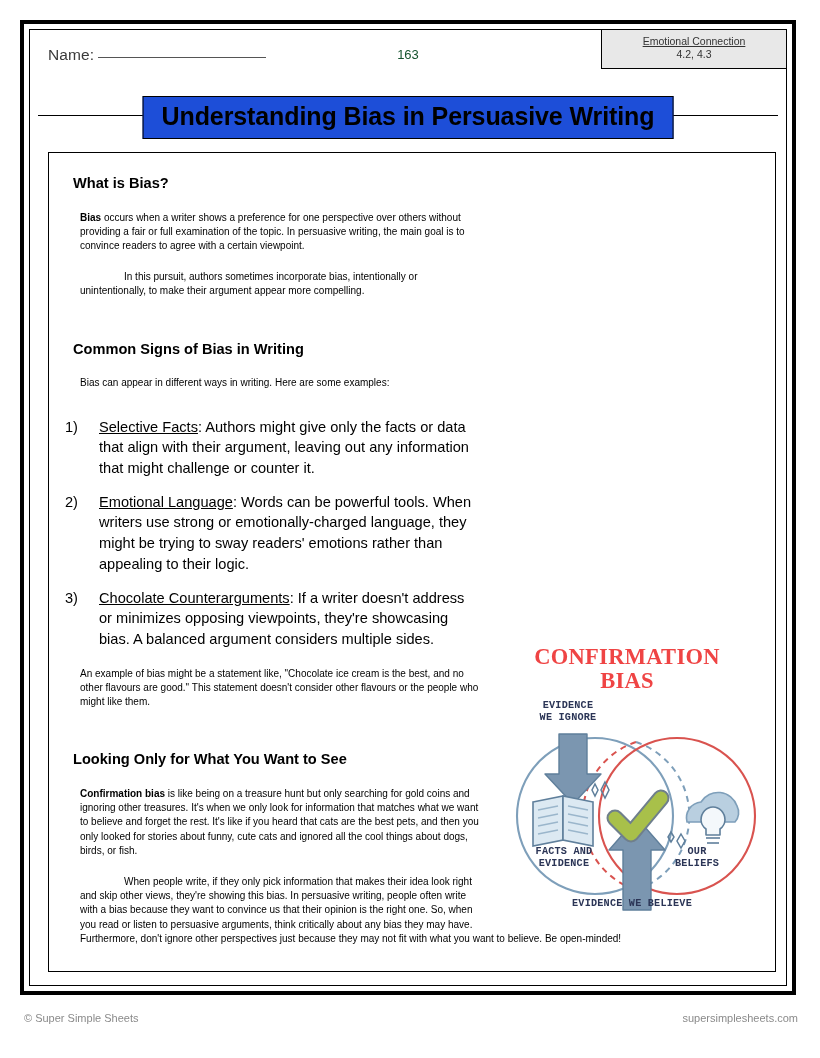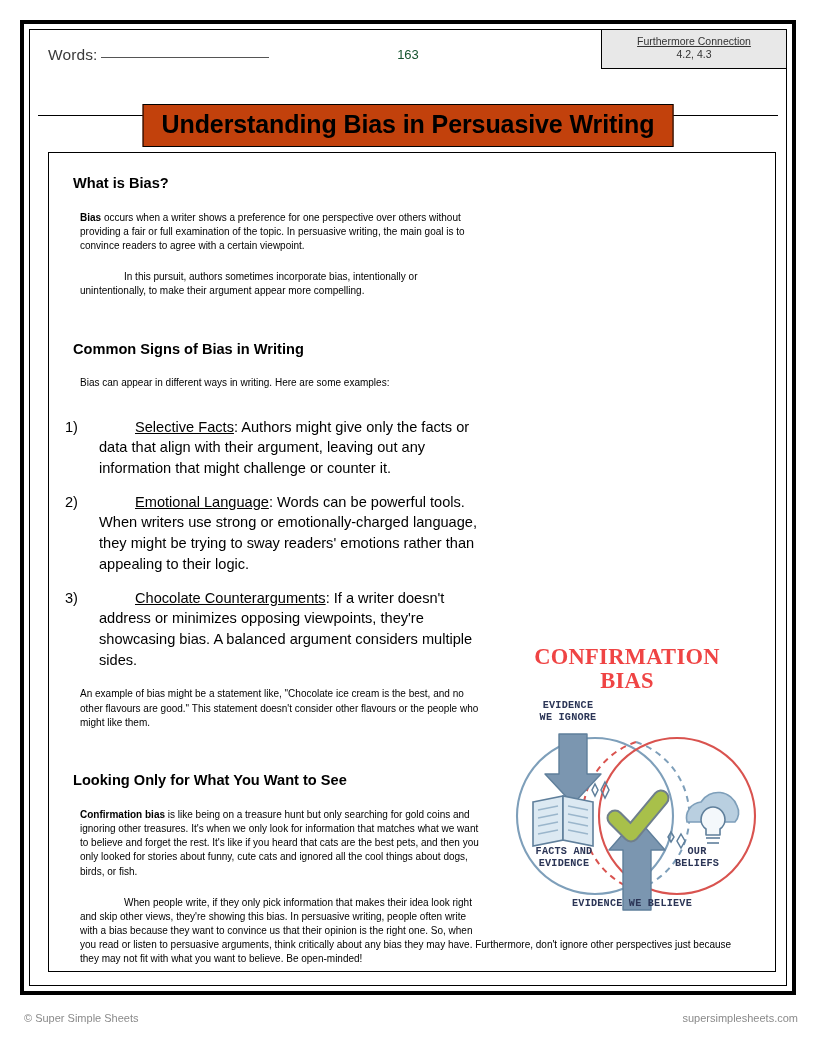--- a/index.html
+++ b/index.html
@@ -104,22 +104,22 @@
     position: absolute;
     left: 8px;
     right: 8px;
     top: 23px;
     border-top: 1.5px solid #000;
   }
   .title-box {
     position: absolute;
     left: 50%;
     transform: translateX(-50%);
-    top: 12px;
-    background: #c2410c;
+    top: 4px;
+    background: #1d4ed8;
     border: 1.5px solid #000;
     padding: 5px 18px 7px 18px;
     box-sizing: border-box;
   }
   .title-text {
     font-size: 25px;
     font-weight: bold;
     white-space: nowrap;
     letter-spacing: -0.1px;
   }
@@ -144,21 +144,21 @@
   }
   p.para {
     margin: 17px;
     font-size: 10px;
     line-height: 1.42;
   }
   .indent { display: inline-block; width: 44px; }
   .gap-sm { height: 13px; }
   .gap-xs { height: 9px; }
   b.strong { font-weight: bold; }
-  u.ul { text-decoration: underline; margin-left: 36px; }
+  u.ul { text-decoration: underline; }
 
   
   ol.signs {
     list-style: none;
     margin: 0;
     padding: 0;
   }
   ol.signs li {
     position: relative;
     padding-left: 36px;
@@ -225,25 +225,25 @@
   .footer-right { position: absolute; right: 2px; top: 0; }
 </style>
 </head>
 <body>
 
 <div class="page-outer">
   <div class="page-inner">
 
     <div class="header-row">
       <div class="name-block">
-        <span class="name-label">Words:</span><span class="name-rule"></span>
+        <span class="name-label">Name:</span><span class="name-rule"></span>
       </div>
       <div class="page-number">163</div>
       <div class="curriculum-box">
-        <span class="curriculum-title">Furthermore Connection</span>
+        <span class="curriculum-title">Emotional Connection</span>
         <span class="curriculum-codes">4.2, 4.3</span>
       </div>
     </div>
 
     <div class="title-band">
       <div class="title-rule"></div>
       <div class="title-box">
         <div class="title-text">Understanding Bias in Persuasive Writing</div>
       </div>
     </div>

